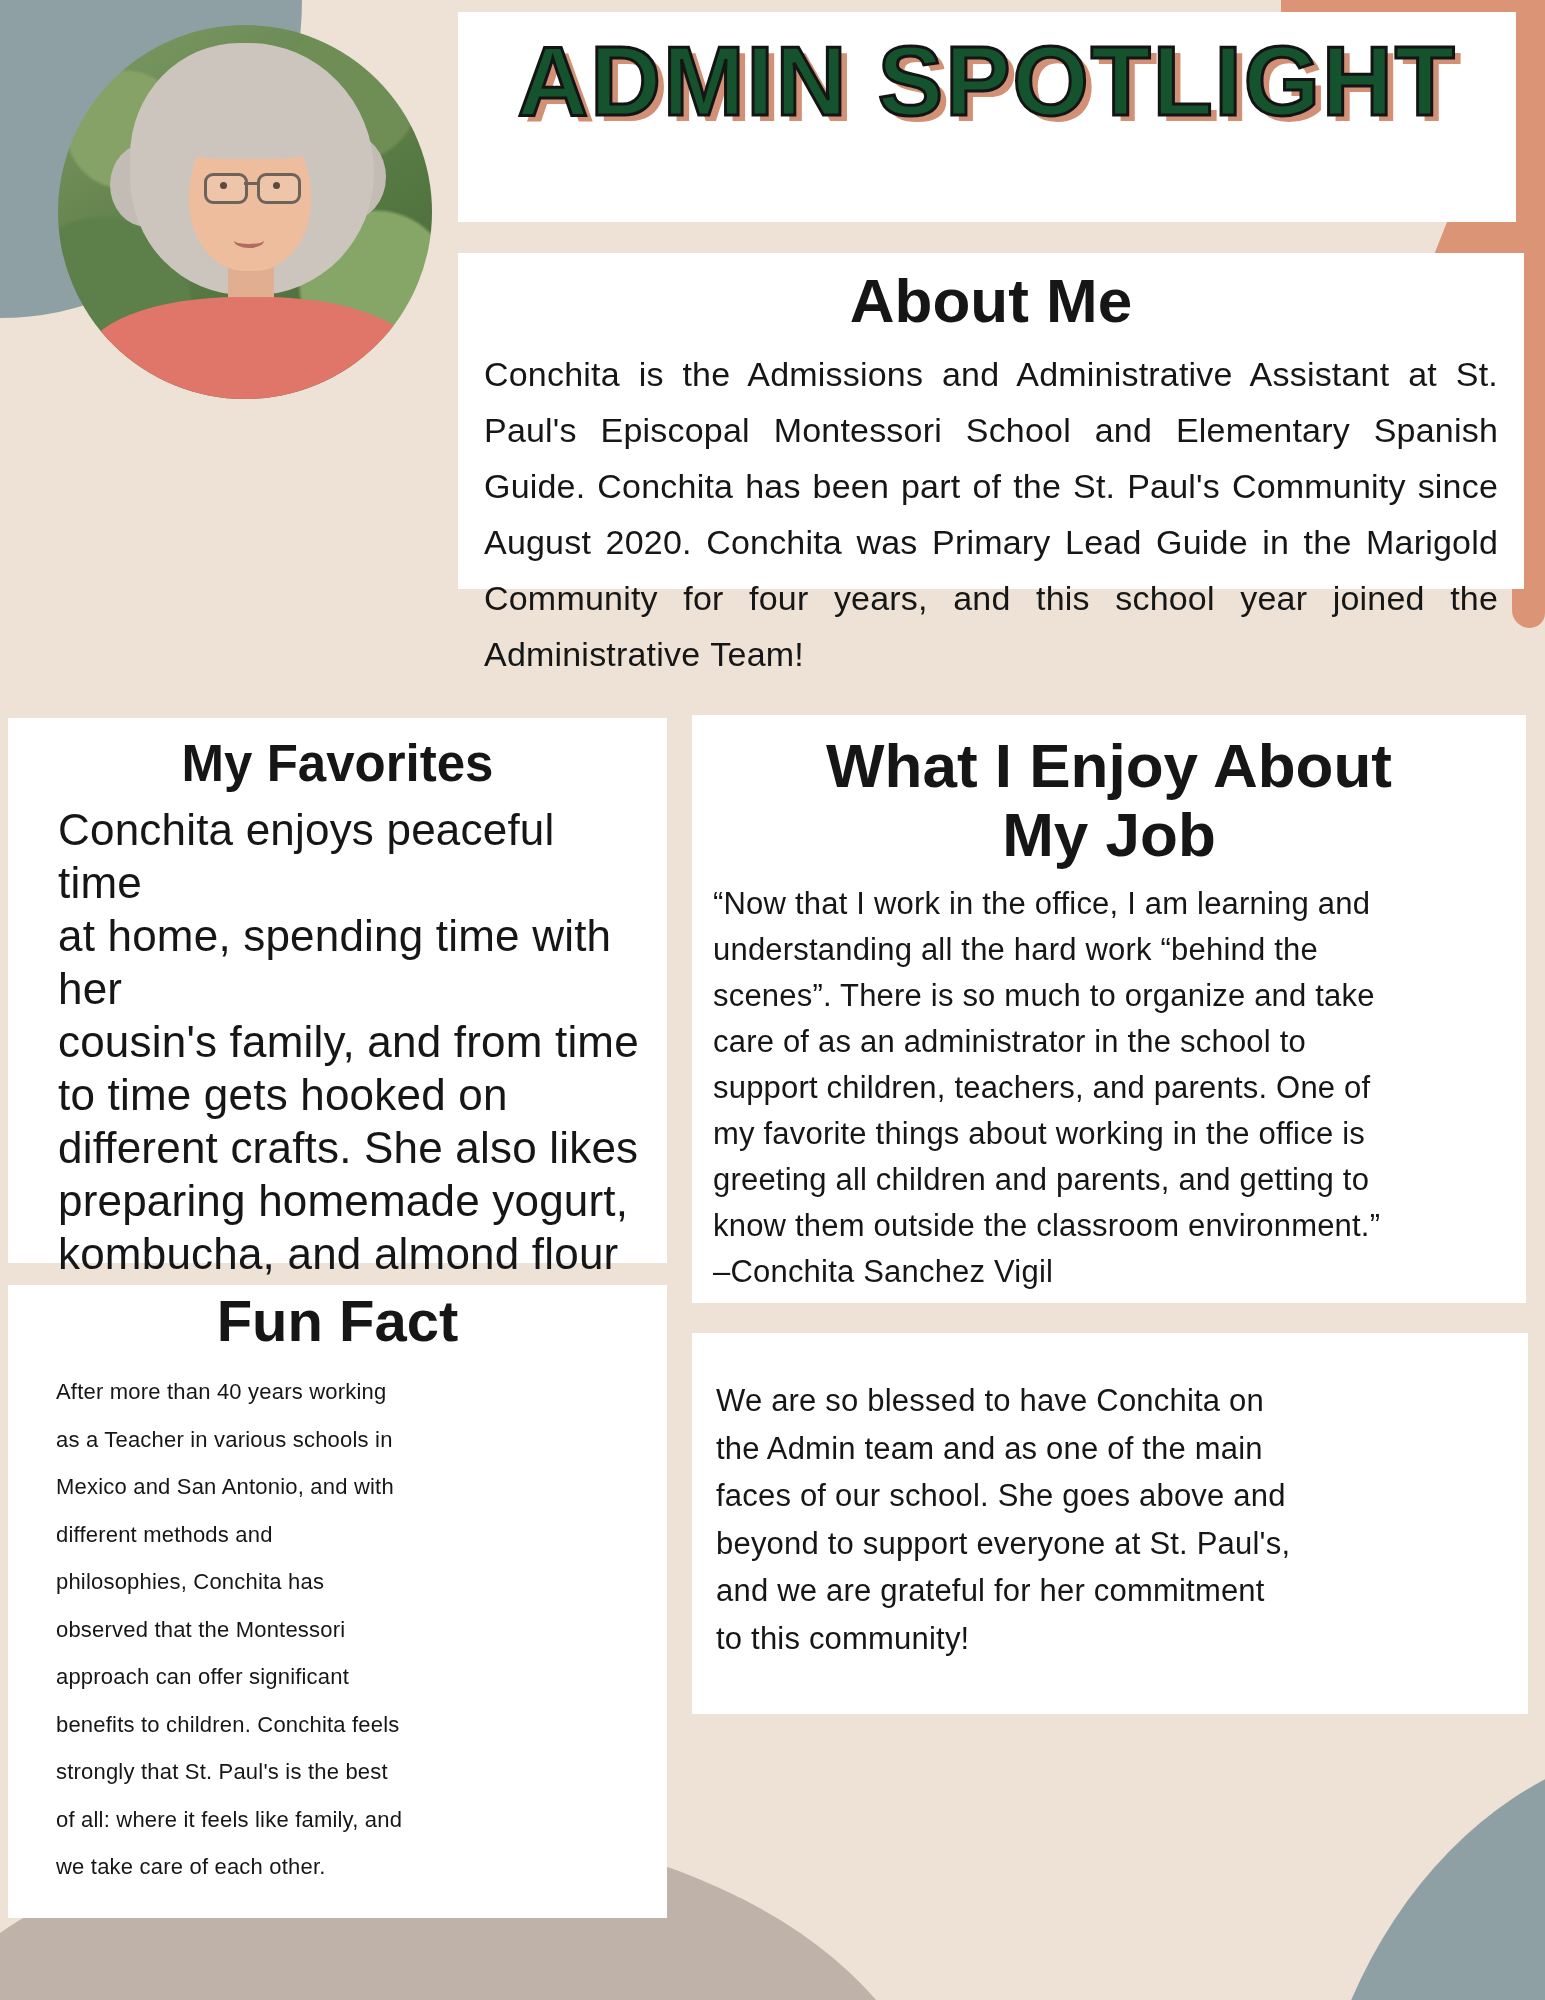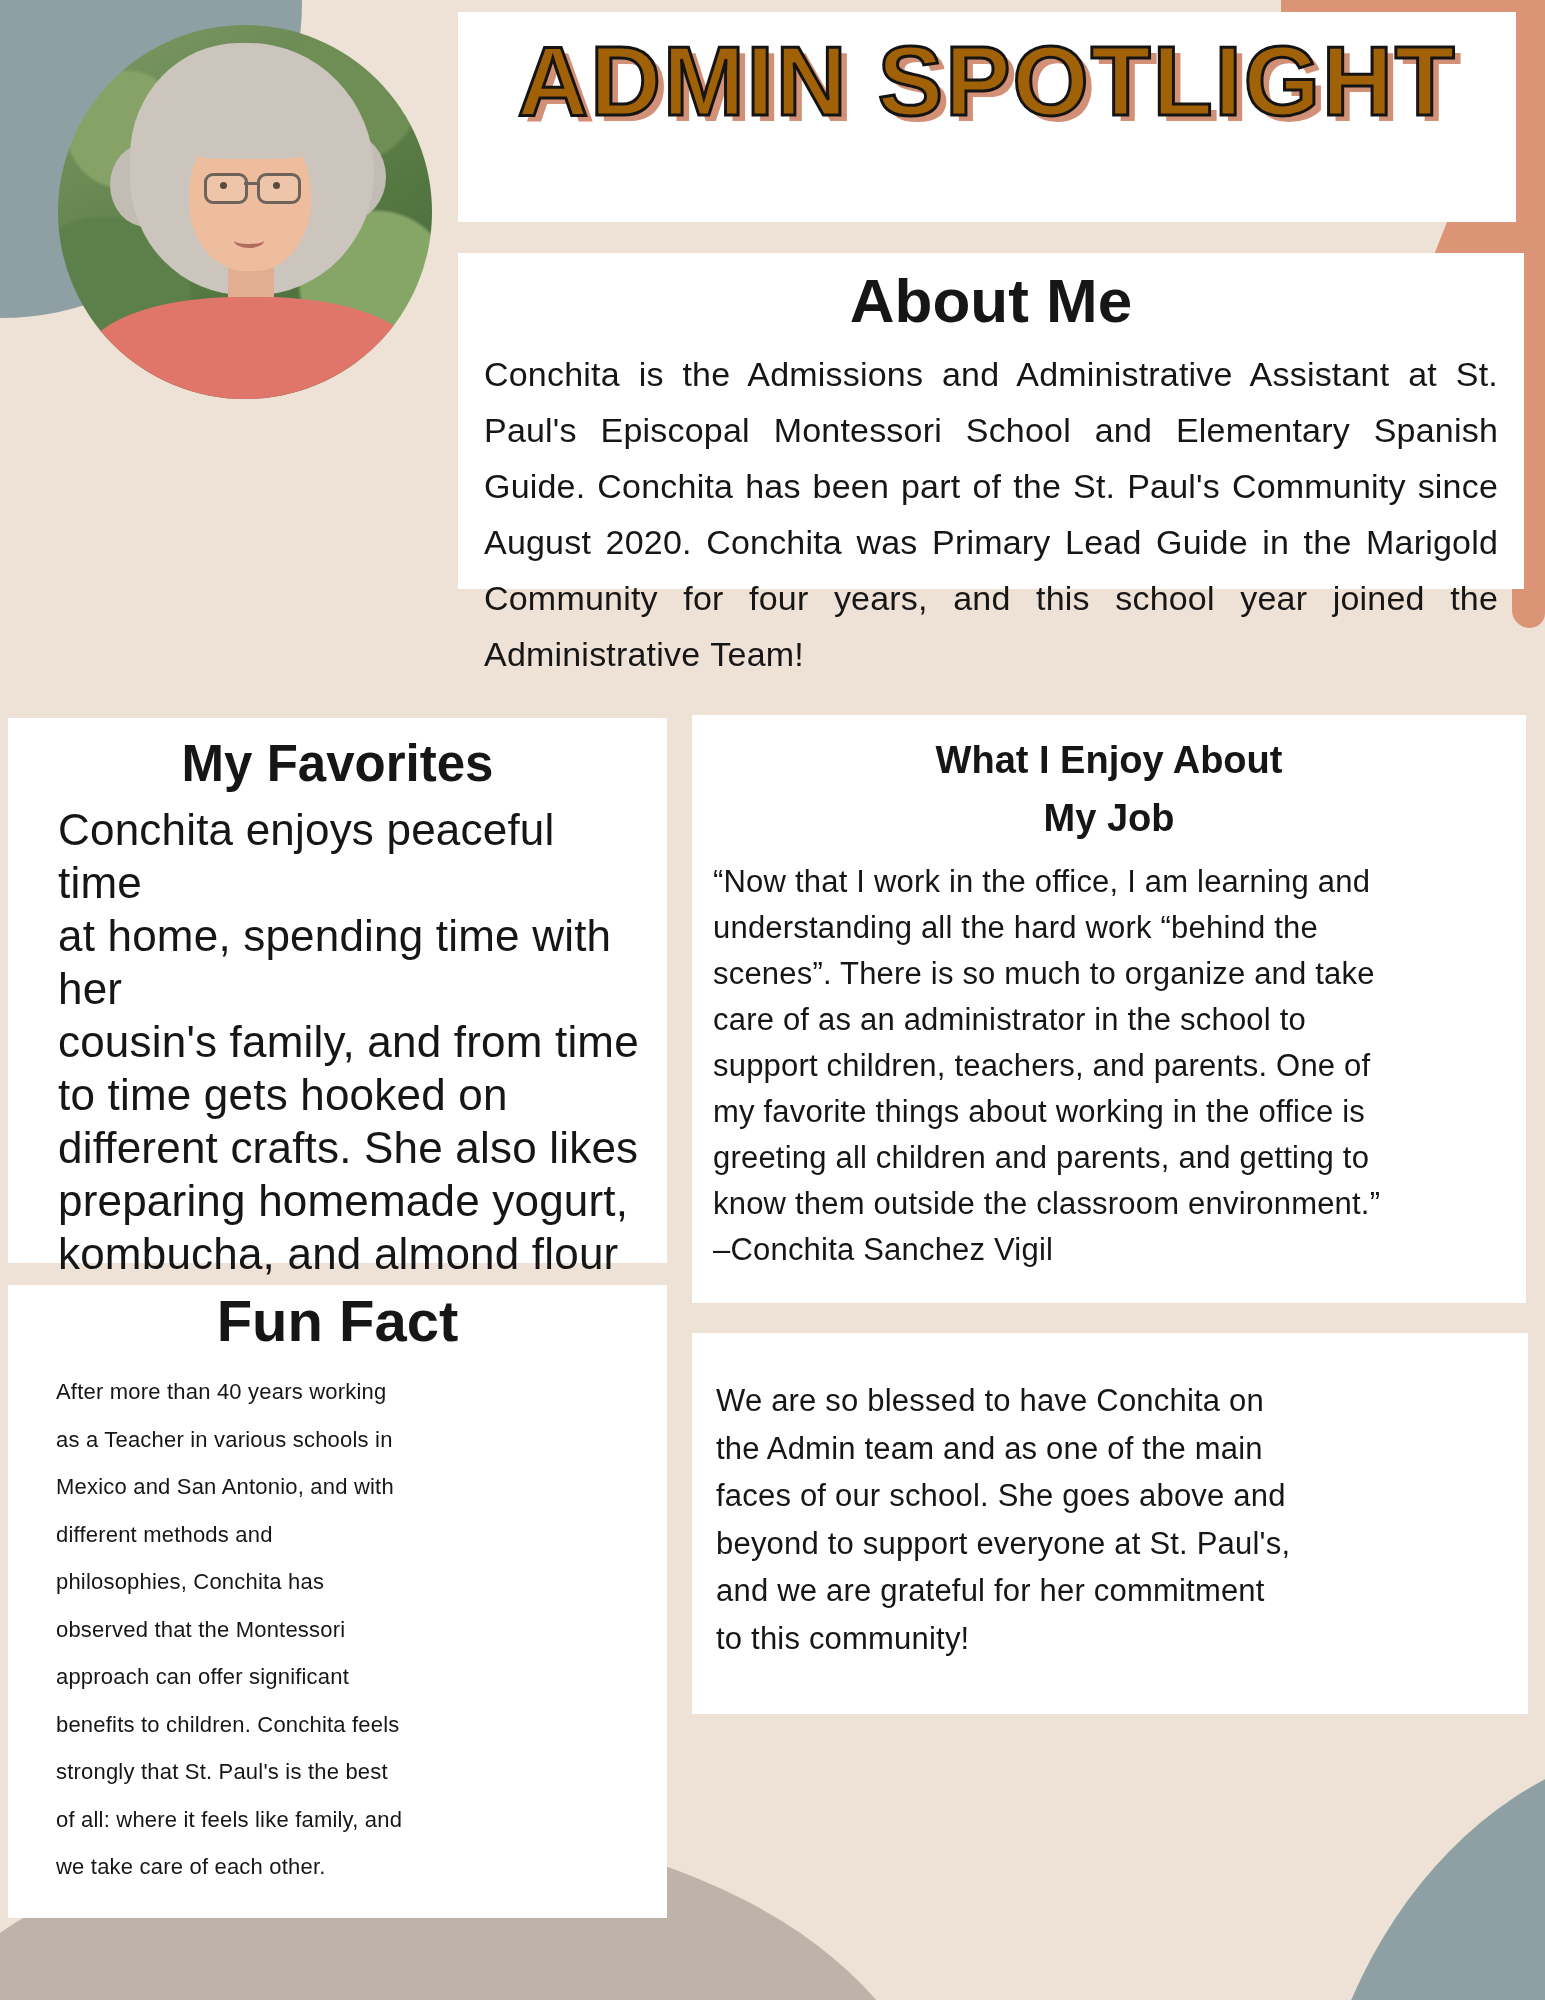--- a/index.html
+++ b/index.html
@@ -49,28 +49,28 @@
   .lens.l{left:0;} .lens.r{left:53px;}
   .bridge{left:40px;top:9px;width:14px;height:3px;background:#6d635a;}
   .eye{top:9px;width:7px;height:7px;background:#5b4a3e;border-radius:50%;}
   .eye.l{left:16px;} .eye.r{left:69px;}
   .mouth{left:176px;top:208px;width:30px;height:11px;border-bottom:4px solid #b26b5f;
     border-radius:0 0 50% 50%;}
   
   .t-center{text-align:center;}
   .main-title{
     margin:0;padding-top:20px;font-size:98px;line-height:1.0;font-weight:bold;
-    letter-spacing:2px;color:#a16207;
+    letter-spacing:2px;color:#14532d;
     -webkit-text-stroke:3px #141414;
     text-shadow:7px 6px 0 #D29077;}
   .sub-title{margin:0;margin-top:4px;font-size:76px;line-height:1.0;font-weight:bold;}
   .h-section{margin:0;font-weight:bold;}
   .about-h{padding-top:12px;font-size:62px;}
   .fav-h{padding-top:16px;font-size:51px;}
-  .enjoy-h{padding-top:16px;font-size:38px;line-height:58px;white-space:pre-line;}
+  .enjoy-h{padding-top:16px;font-size:62px;line-height:69px;white-space:pre-line;}
   .fun-h{padding-top:2px;font-size:58px;}
   .body-txt{white-space:pre-line;letter-spacing:0.2px;}
   .about-b{margin:10px 26px 0 26px;font-size:34px;line-height:56px;
     text-align:justify;white-space:normal;word-spacing:1px;}
   .fav-b{margin:10px 20px 0 50px;font-size:44px;line-height:53px;}
   .enjoy-b{margin:12px 16px 0 21px;font-size:31px;line-height:46px;}
   .fun-b{margin:14px 14px 0 48px;font-size:22px;line-height:47.5px;}
   .close-b{margin:44px 20px 18px 24px;font-size:31px;line-height:47.5px;}
 </style>
 </head>

